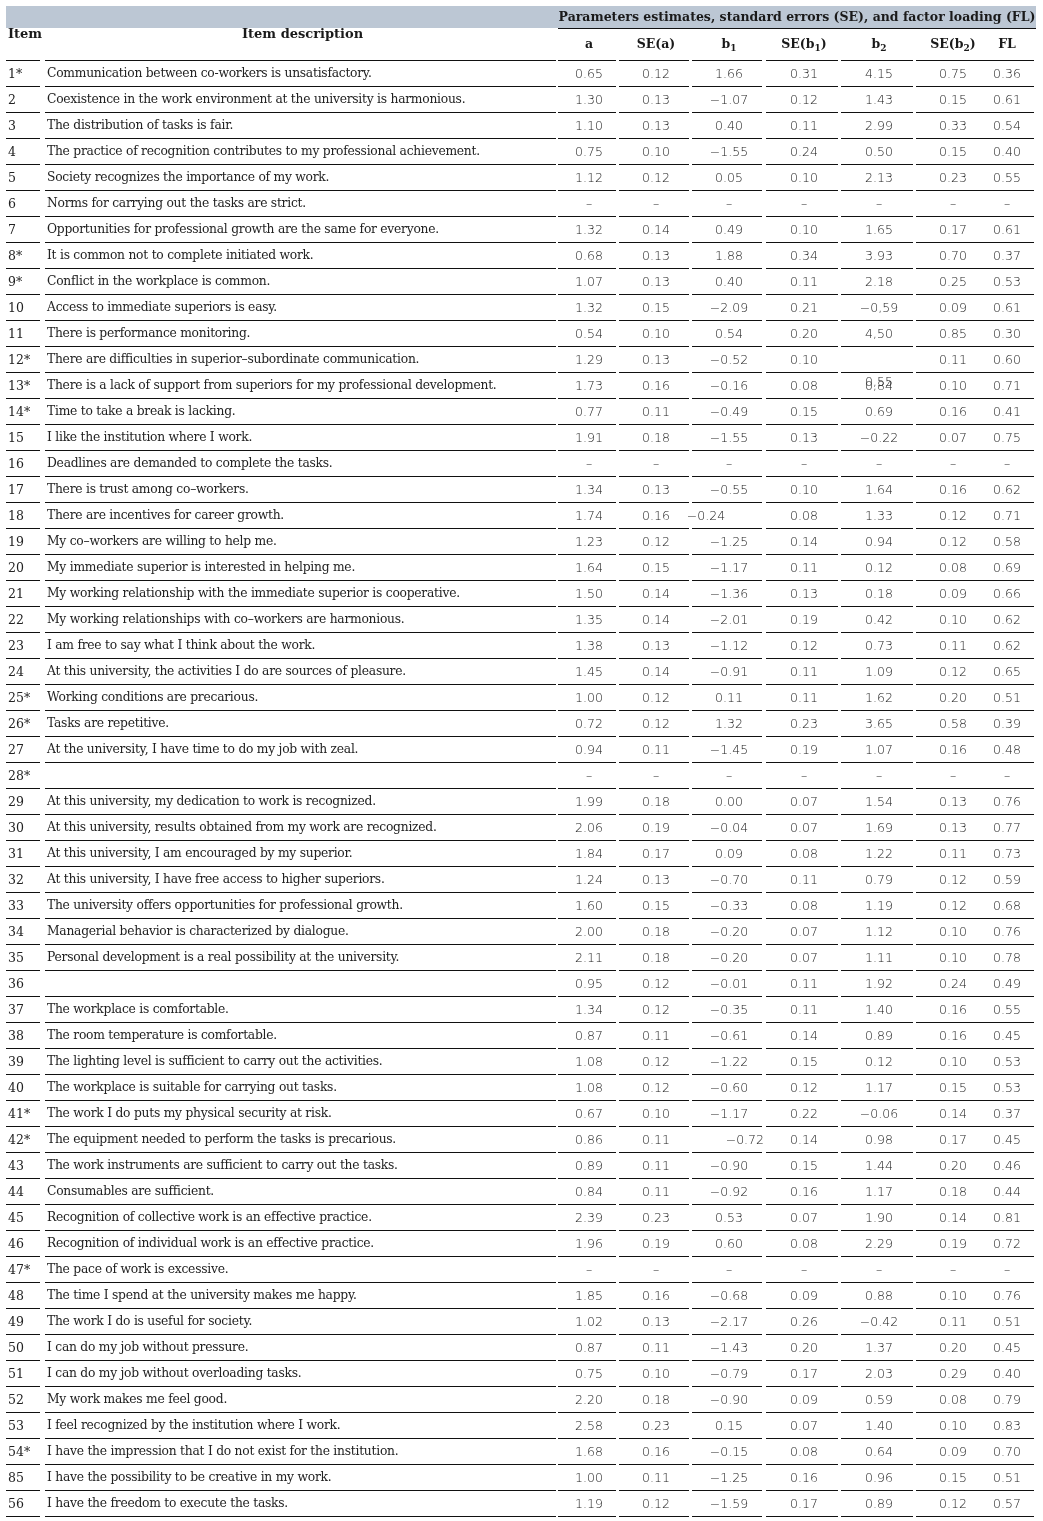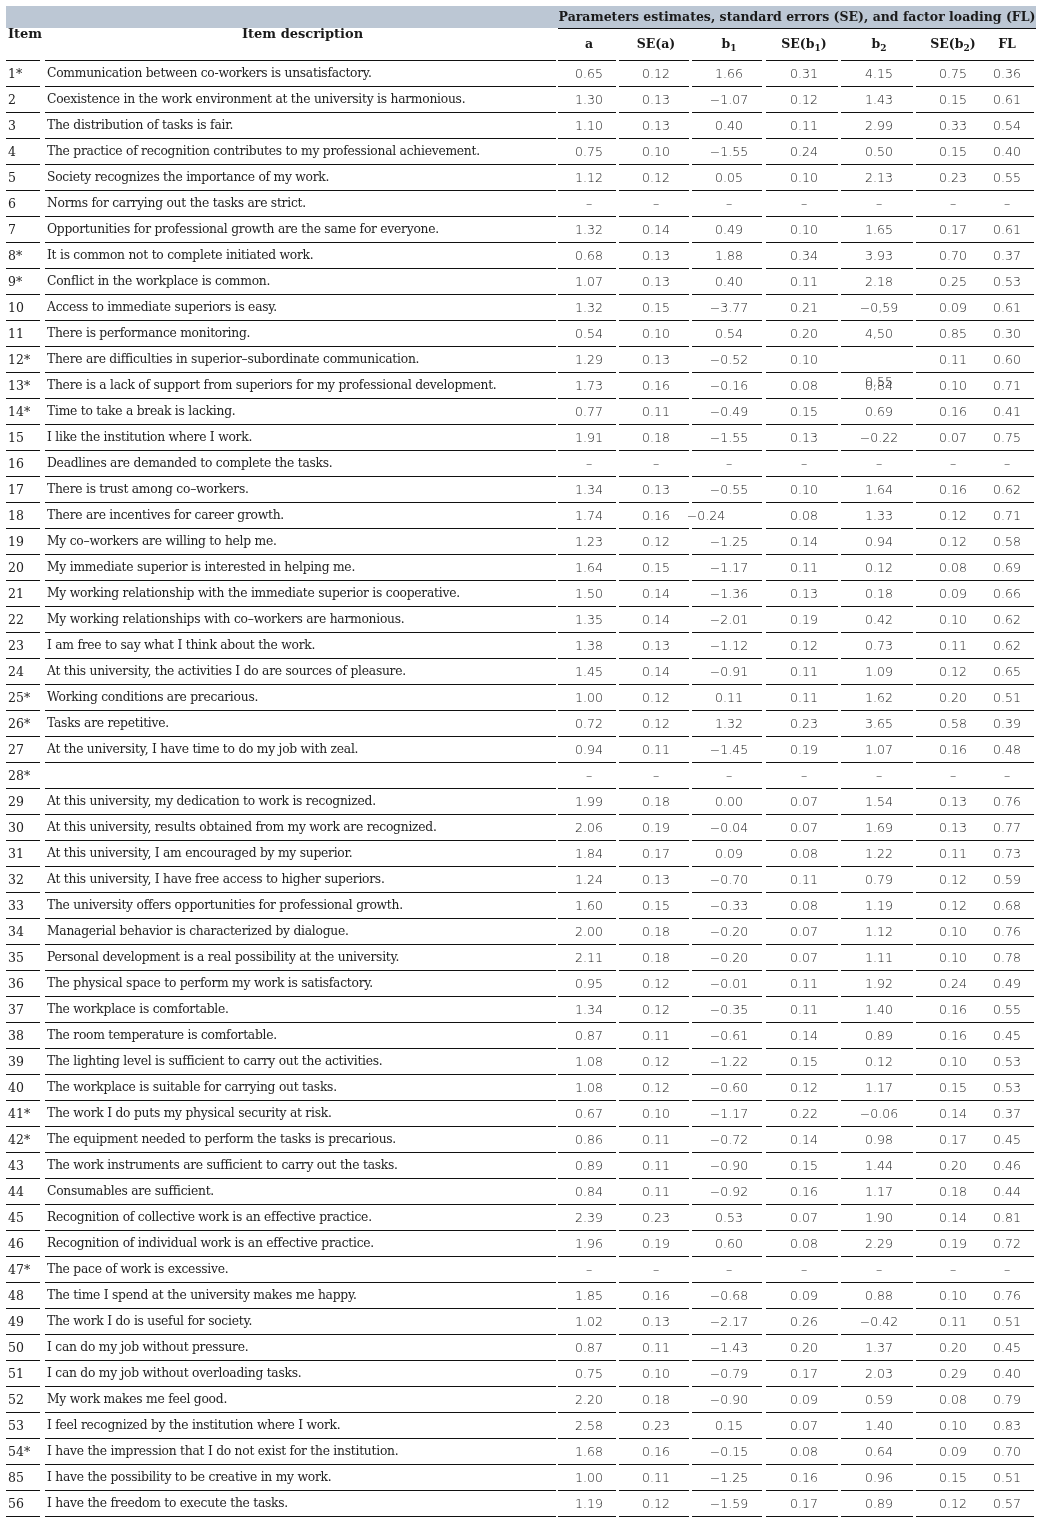--- a/index.html
+++ b/index.html
@@ -219,21 +219,21 @@
         <div class="line" style="left: 766px; width: 72px;"></div>
         <div class="line" style="left: 841px; width: 72px;"></div>
         <div class="line" style="left: 916px; width: 70px;"></div>
         <div class="line" style="left: 976px; width: 58px;"></div>
       </div>
       <div class="row" style="top: 295px;">
         <div class="cell c-item">10</div>
         <div class="cell c-desc">Access to immediate superiors is easy.</div>
         <div class="cell c-num" style="left: 560px; width: 58px;">1.32</div>
         <div class="cell c-num" style="left: 621px; width: 70px;">0.15</div>
-        <div class="cell c-num" style="left: 694px; width: 70px;">−3.77</div>
+        <div class="cell c-num" style="left: 694px; width: 70px;">−2.09</div>
         <div class="cell c-num" style="left: 768px; width: 72px;">0.21</div>
         <div class="cell c-num" style="left: 843px; width: 72px;">−0,59</div>
         <div class="cell c-num" style="left: 918px; width: 70px;">0.09</div>
         <div class="cell c-num" style="left: 978px; width: 58px;">0.61</div>
         <div class="line" style="left: 6px; width: 34px;"></div>
         <div class="line" style="left: 45px; width: 511px;"></div>
         <div class="line" style="left: 558px; width: 58px;"></div>
         <div class="line" style="left: 619px; width: 70px;"></div>
         <div class="line" style="left: 692px; width: 70px;"></div>
         <div class="line" style="left: 766px; width: 72px;"></div>
@@ -735,21 +735,20 @@
         <div class="line" style="left: 558px; width: 58px;"></div>
         <div class="line" style="left: 619px; width: 70px;"></div>
         <div class="line" style="left: 692px; width: 70px;"></div>
         <div class="line" style="left: 766px; width: 72px;"></div>
         <div class="line" style="left: 841px; width: 72px;"></div>
         <div class="line" style="left: 916px; width: 70px;"></div>
         <div class="line" style="left: 976px; width: 58px;"></div>
       </div>
       <div class="row" style="top: 971px;">
         <div class="cell c-item">36</div>
-        <div class="cell c-desc">The physical space to perform my work is satisfactory.</div>
         <div class="cell c-num" style="left: 560px; width: 58px;">0.95</div>
         <div class="cell c-num" style="left: 621px; width: 70px;">0.12</div>
         <div class="cell c-num" style="left: 694px; width: 70px;">−0.01</div>
         <div class="cell c-num" style="left: 768px; width: 72px;">0.11</div>
         <div class="cell c-num" style="left: 843px; width: 72px;">1.92</div>
         <div class="cell c-num" style="left: 918px; width: 70px;">0.24</div>
         <div class="cell c-num" style="left: 978px; width: 58px;">0.49</div>
         <div class="line" style="left: 6px; width: 34px;"></div>
         <div class="line" style="left: 45px; width: 511px;"></div>
         <div class="line" style="left: 558px; width: 58px;"></div>
@@ -858,21 +857,21 @@
         <div class="line" style="left: 766px; width: 72px;"></div>
         <div class="line" style="left: 841px; width: 72px;"></div>
         <div class="line" style="left: 916px; width: 70px;"></div>
         <div class="line" style="left: 976px; width: 58px;"></div>
       </div>
       <div class="row" style="top: 1127px;">
         <div class="cell c-item">42*</div>
         <div class="cell c-desc">The equipment needed to perform the tasks is precarious.</div>
         <div class="cell c-num" style="left: 560px; width: 58px;">0.86</div>
         <div class="cell c-num" style="left: 621px; width: 70px;">0.11</div>
-        <div class="cell c-num" style="left: 694px; width: 70px;">−0.72</div>
+        <div class="cell c-num" style="left: 694px; width: 70px; text-align: right;">−0.72</div>
         <div class="cell c-num" style="left: 768px; width: 72px;">0.14</div>
         <div class="cell c-num" style="left: 843px; width: 72px;">0.98</div>
         <div class="cell c-num" style="left: 918px; width: 70px;">0.17</div>
         <div class="cell c-num" style="left: 978px; width: 58px;">0.45</div>
         <div class="line" style="left: 6px; width: 34px;"></div>
         <div class="line" style="left: 45px; width: 511px;"></div>
         <div class="line" style="left: 558px; width: 58px;"></div>
         <div class="line" style="left: 619px; width: 70px;"></div>
         <div class="line" style="left: 692px; width: 70px;"></div>
         <div class="line" style="left: 766px; width: 72px;"></div>

